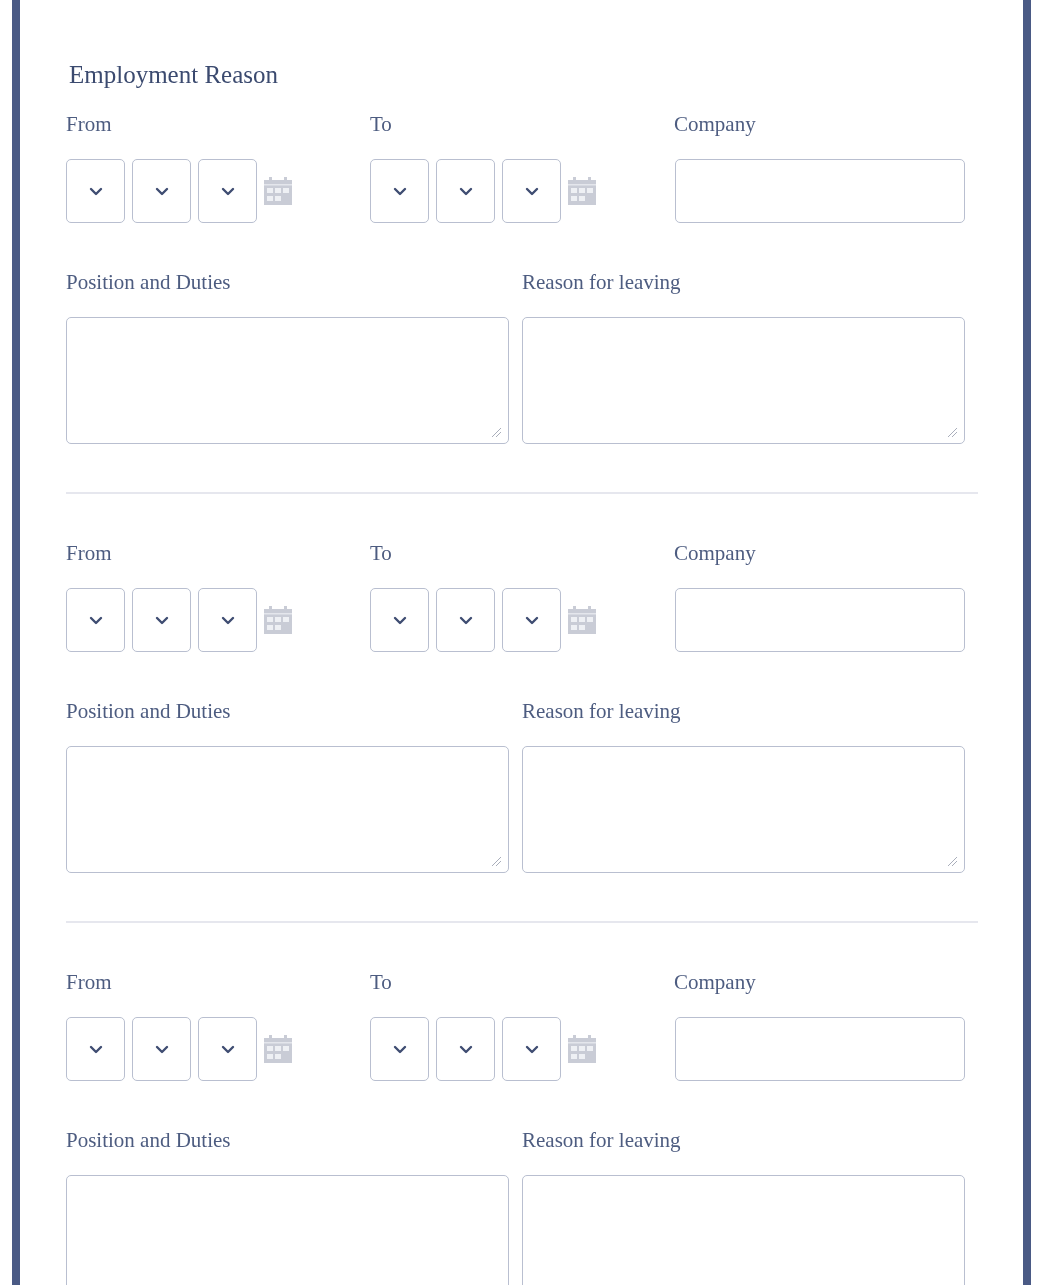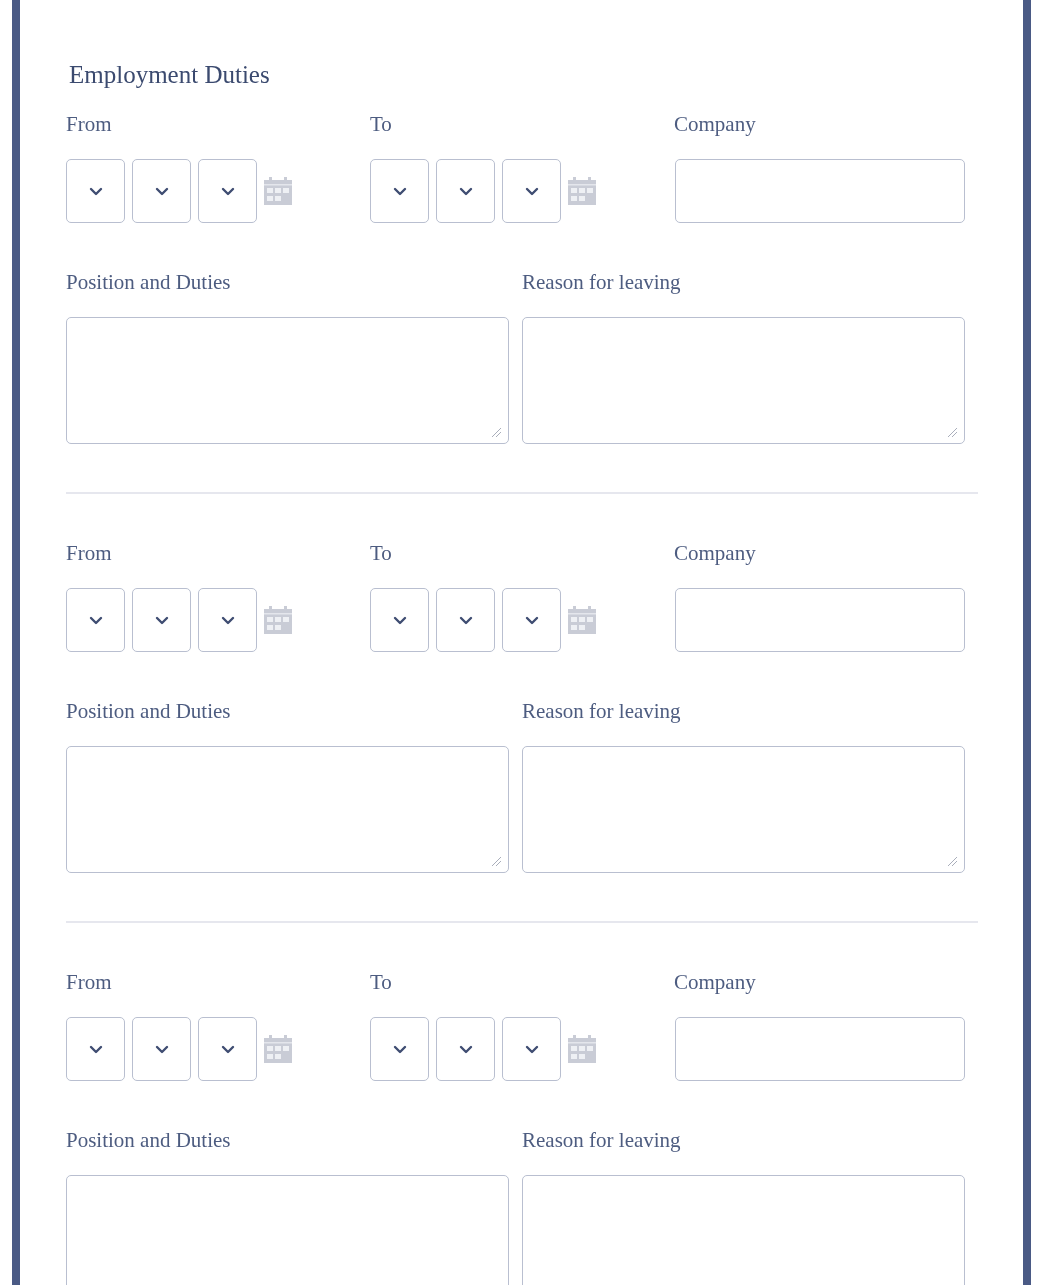--- a/index.html
+++ b/index.html
@@ -106,21 +106,21 @@
       width: 912px;
       height: 2px;
       background: #e6e7ee;
     }
   </style>
 </head>
 <body>
 
 <div class="frame"></div>
 
-<div class="title">Employment Duties</div>
+<div class="title">Employment Reason</div>
 
 <div class="section" style="top:0px;">
   <div class="label" style="left:66px; top:111px;">From</div>
   <div class="label" style="left:370px; top:111px;">To</div>
   <div class="label" style="left:674px; top:111px;">Company</div>
 
   <div class="sel" style="left:66px; top:159px;">
     <svg class="chev" viewBox="0 0 14 9">
         <polyline points="2,2 7,7 12,2" fill="none" stroke="#3f4d72" stroke-width="2.4" stroke-linecap="round" stroke-linejoin="round"></polyline>
       </svg>

